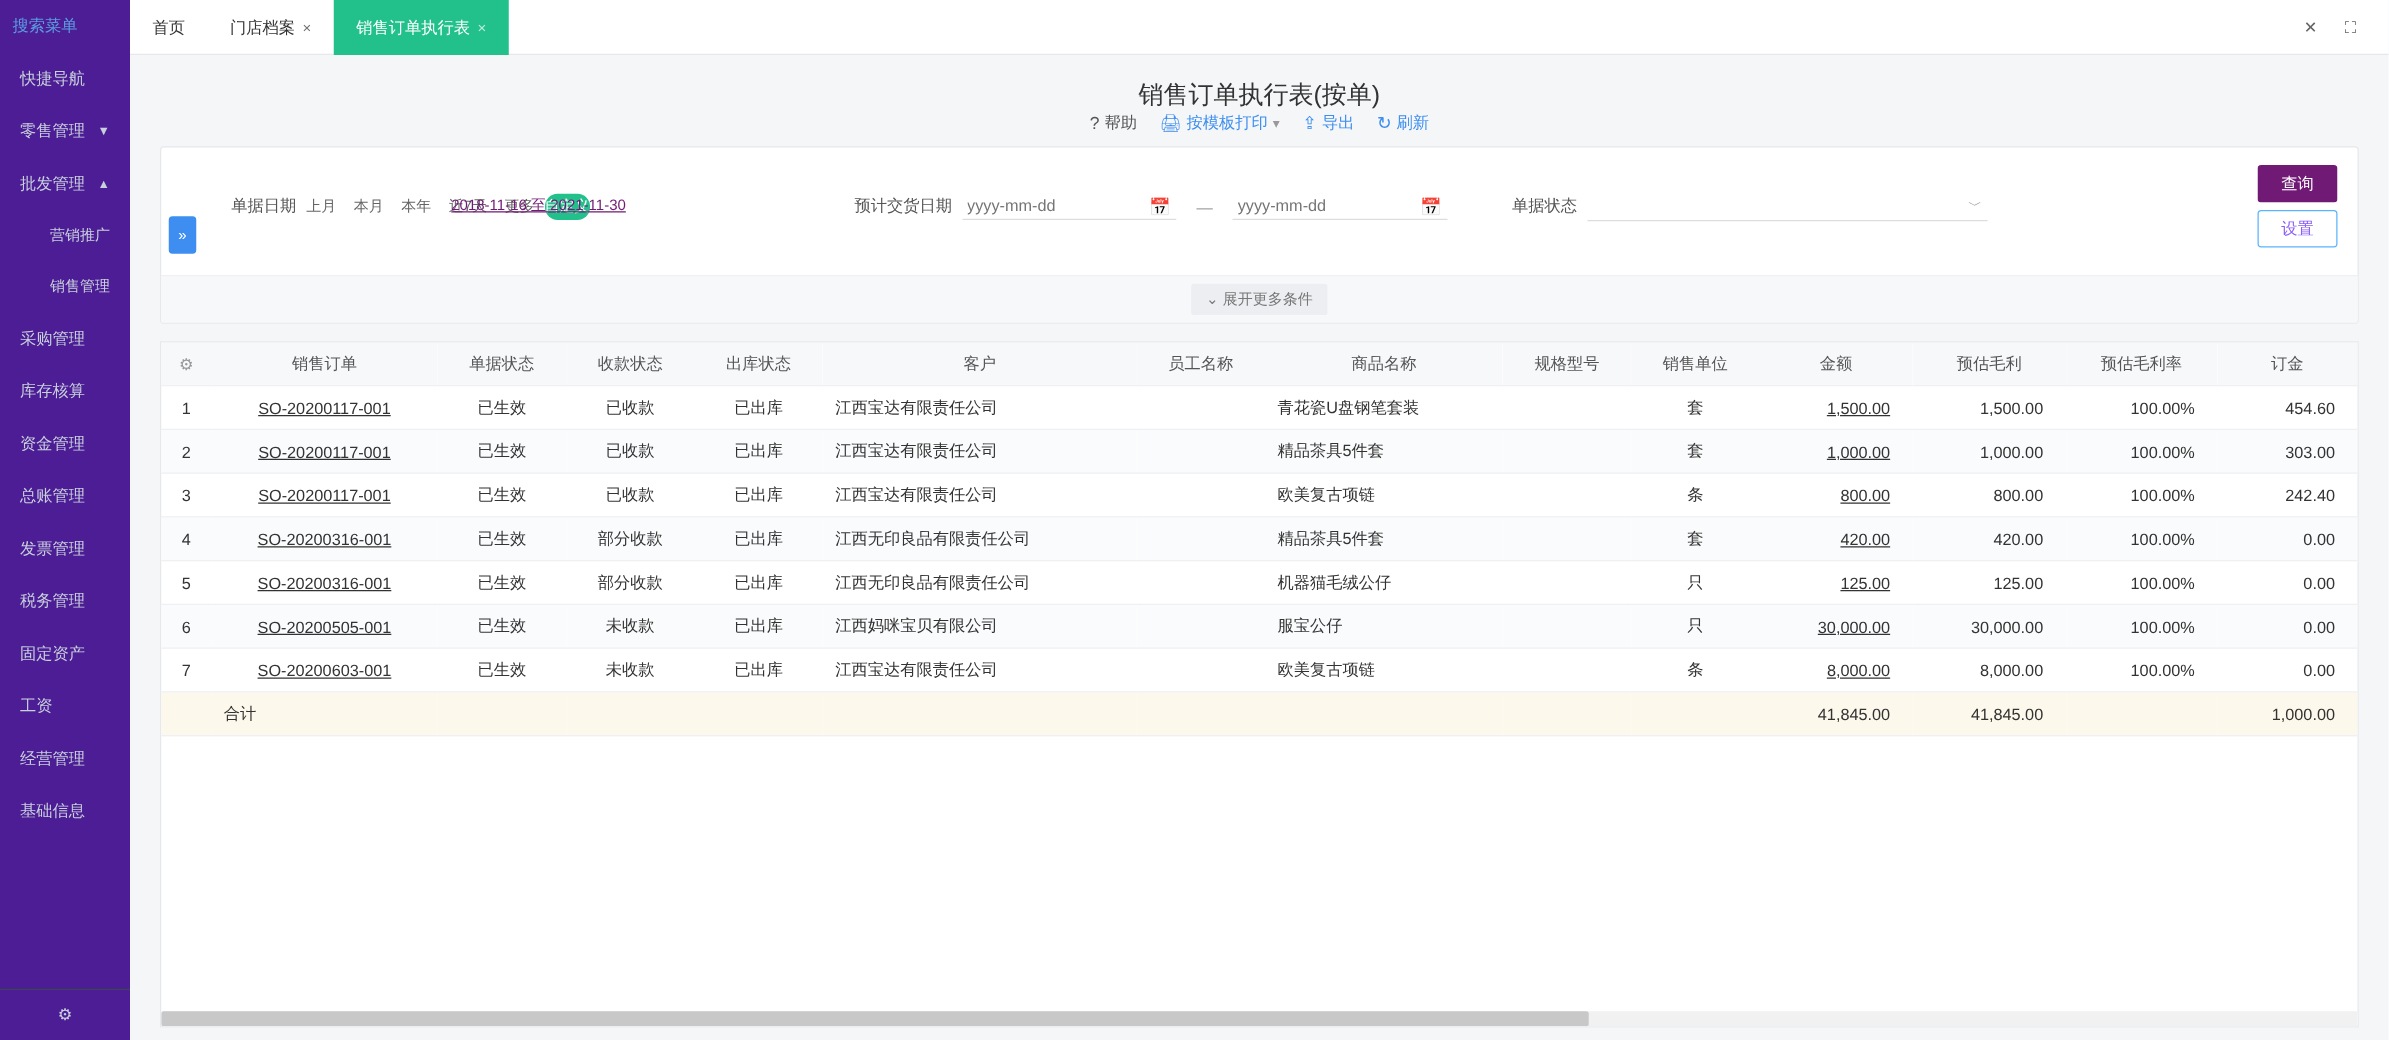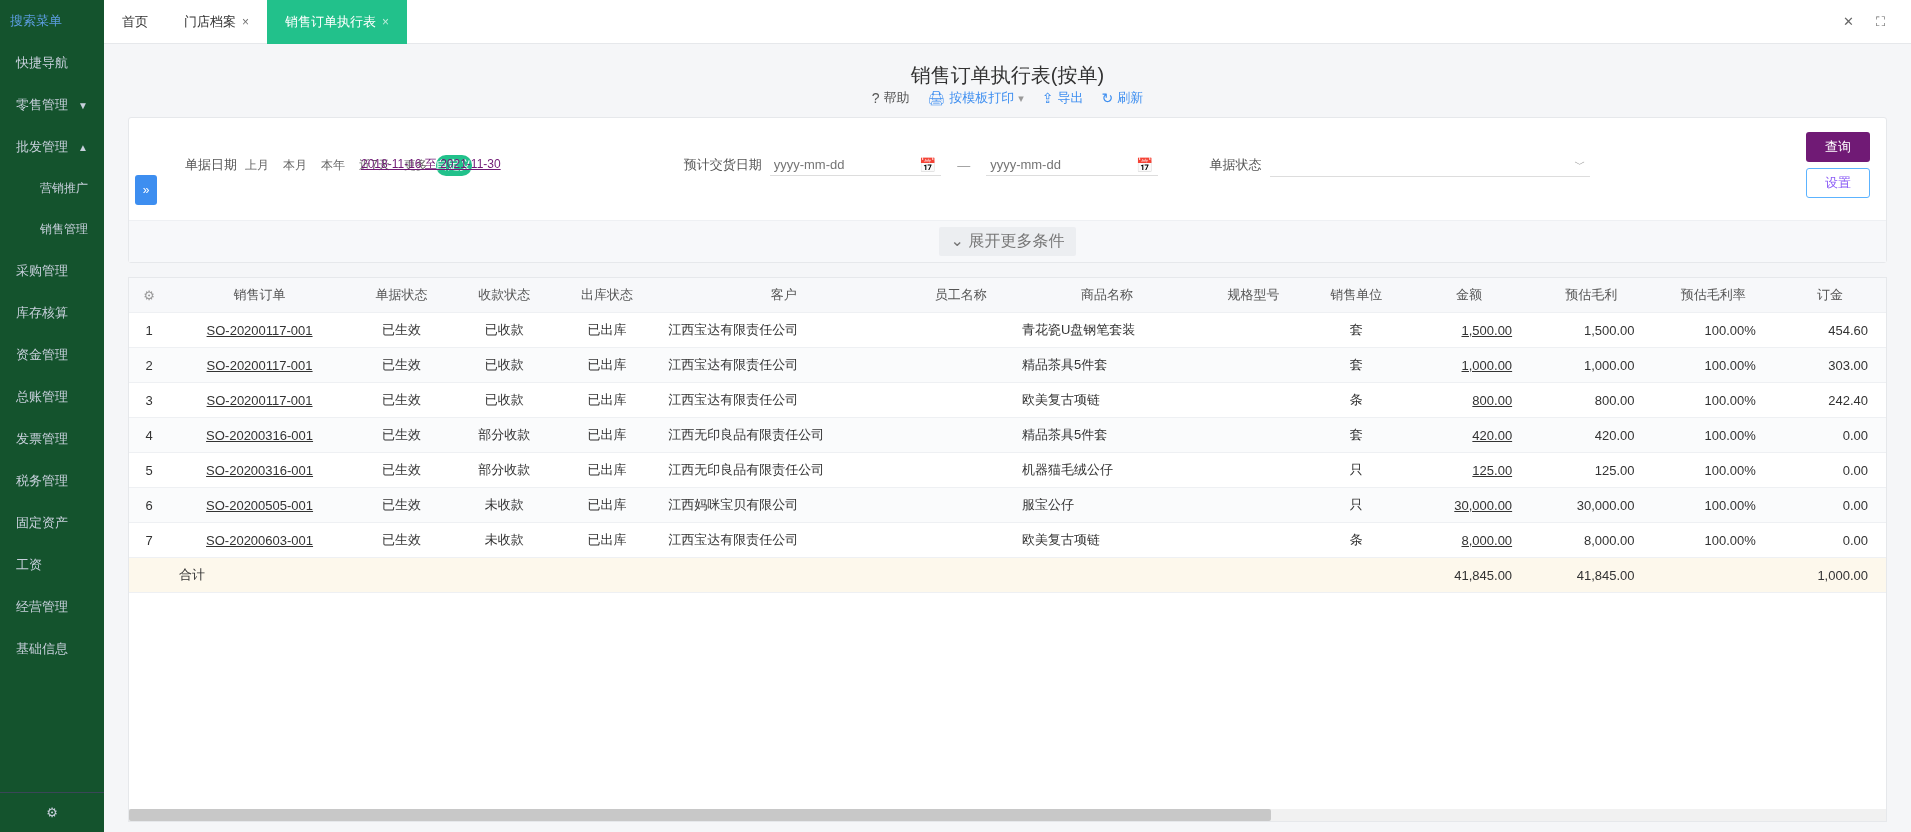--- a/index.html
+++ b/index.html
@@ -1,20 +1,20 @@
 <!DOCTYPE html>
 <html><head>
 <meta charset="utf-8">
 <style>
 * { margin: 0; padding: 0; box-sizing: border-box; }
 body { font-family: "Microsoft YaHei", Arial, sans-serif; font-size: 13px; color: #333; background: #fff; overflow: hidden; }
 .app { display: flex; height: 832px; width: 1911px; }
 
 
-.sidebar { width: 104px; background: #14532d; color: #c8d0dc; display: flex; flex-direction: column; }
+.sidebar { width: 104px; background: #4c1d95; color: #c8d0dc; display: flex; flex-direction: column; font-family: Liberation Serif, serif; }
 .sidebar-search { padding: 12px 10px; color: #5c9de0; font-size: 13px; cursor: pointer; }
 .sidebar-item { padding: 12px 16px; cursor: pointer; display: flex; align-items: center; justify-content: space-between; font-size: 13px; }
 .sidebar-item.sub { padding-left: 28px; font-size: 12px; justify-content: flex-end; }
 .sidebar-chevron { font-size: 10px; }
 .sidebar-gear { margin-top: auto; text-align: center; padding: 12px 0; border-top: 1px solid #3a4658; cursor: pointer; }
 
 
 .main { flex: 1; display: flex; flex-direction: column; overflow: hidden; background: #f5f6f8; }
 
 
@@ -46,21 +46,21 @@
 .date-input { border: none; outline: none; width: 140px; color: #aaa; font-size: 13px; }
 .date-box { display: flex; align-items: center; gap: 6px; border-bottom: 1px solid #ddd; padding: 2px 4px; }
 .cal-ico { color: #3d8ef0; cursor: pointer; font-size: 14px; }
 .dash { color: #999; padding: 0 8px; }
 .select-box { border-bottom: 1px solid #ddd; min-width: 320px; display: flex; justify-content: flex-end; padding: 4px; cursor: pointer; }
 .chev-down { color: #999; font-size: 11px; }
 .btn { padding: 5px 18px; border-radius: 3px; font-size: 13px; cursor: pointer; border: 1px solid transparent; }
 .btn-primary { background: #701a75; color: #fff; }
 .btn-outline { border: 1px solid #5cb3ff; color: #8b5cf6; background: #fff; }
 .filter-btns { margin-left: auto; display: flex; flex-direction: column; gap: 6px; }
-.expand-more { text-align: center; padding: 6px 0; background: #f7f8fa; color: #777; font-size: 16px; cursor: pointer; border-top: 1px solid #eef0f3; }
+.expand-more { text-align: center; padding: 6px 0; background: #f7f8fa; color: #777; font-size: 12px; cursor: pointer; border-top: 1px solid #eef0f3; }
 .expand-inner { display: inline-block; background: #eceef1; padding: 4px 12px; border-radius: 2px; }
 
 
 .table-wrap { flex: 1; margin: 14px 24px 10px; background: #fff; border: 1px solid #e6e8eb; display: flex; flex-direction: column; overflow: hidden; }
 .table-scroll { flex: 1; overflow: auto; }
 table { border-collapse: collapse; width: 100%; }
 th, td { border-bottom: 1px solid #eef0f3; padding: 8px 10px; font-size: 13px; text-align: center; white-space: nowrap; }
 th { background: #f7f8fa; color: #555; font-weight: normal; position: sticky; top: 0; }
 th.gear-col { width: 40px; }
 td.link { color: #333; text-decoration: underline; cursor: pointer; }

